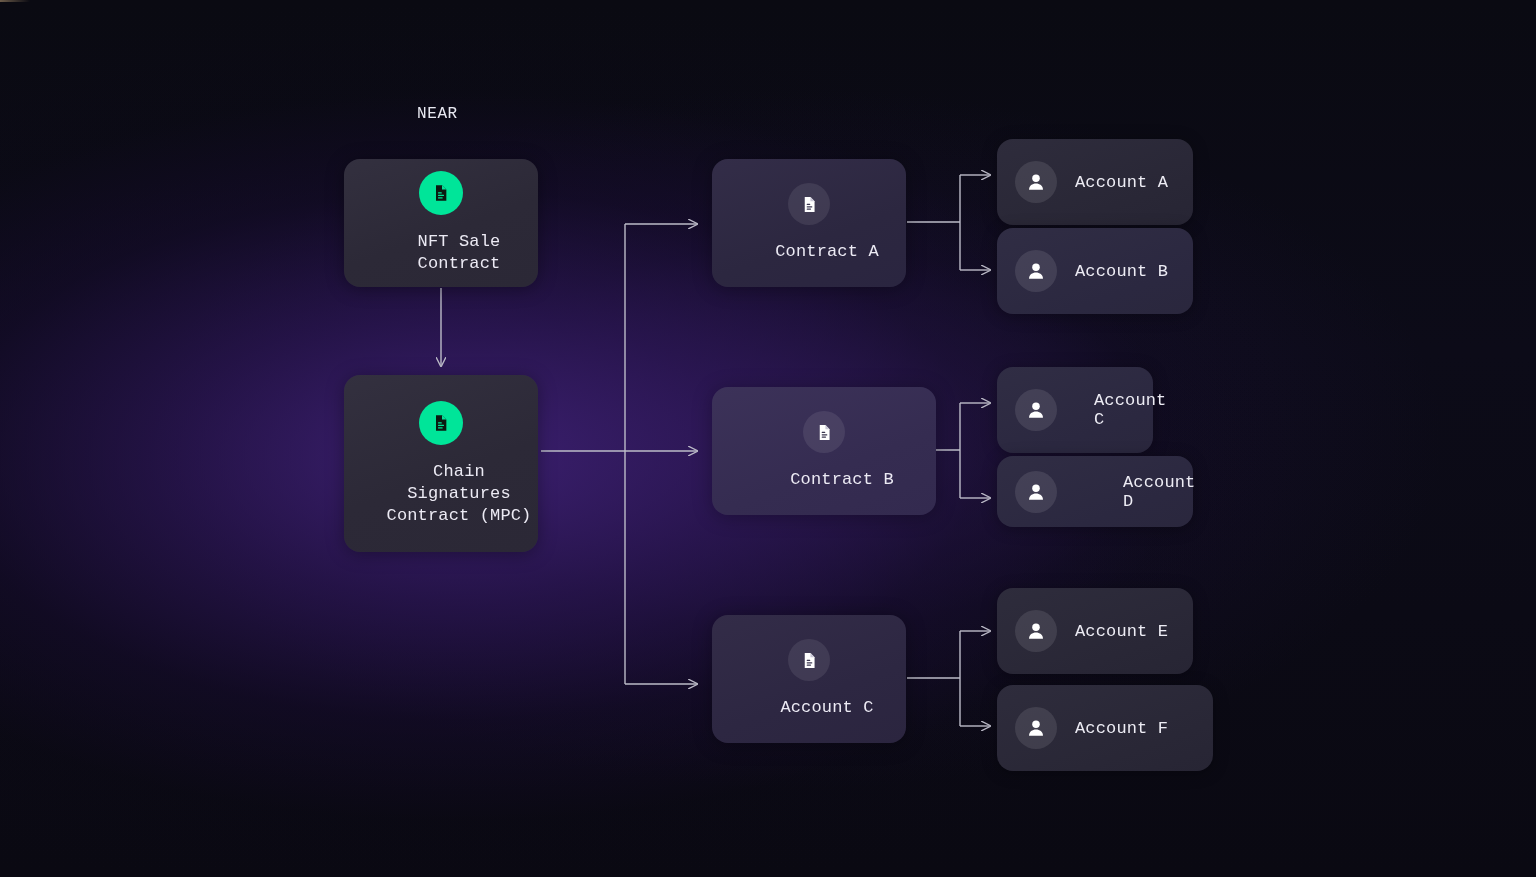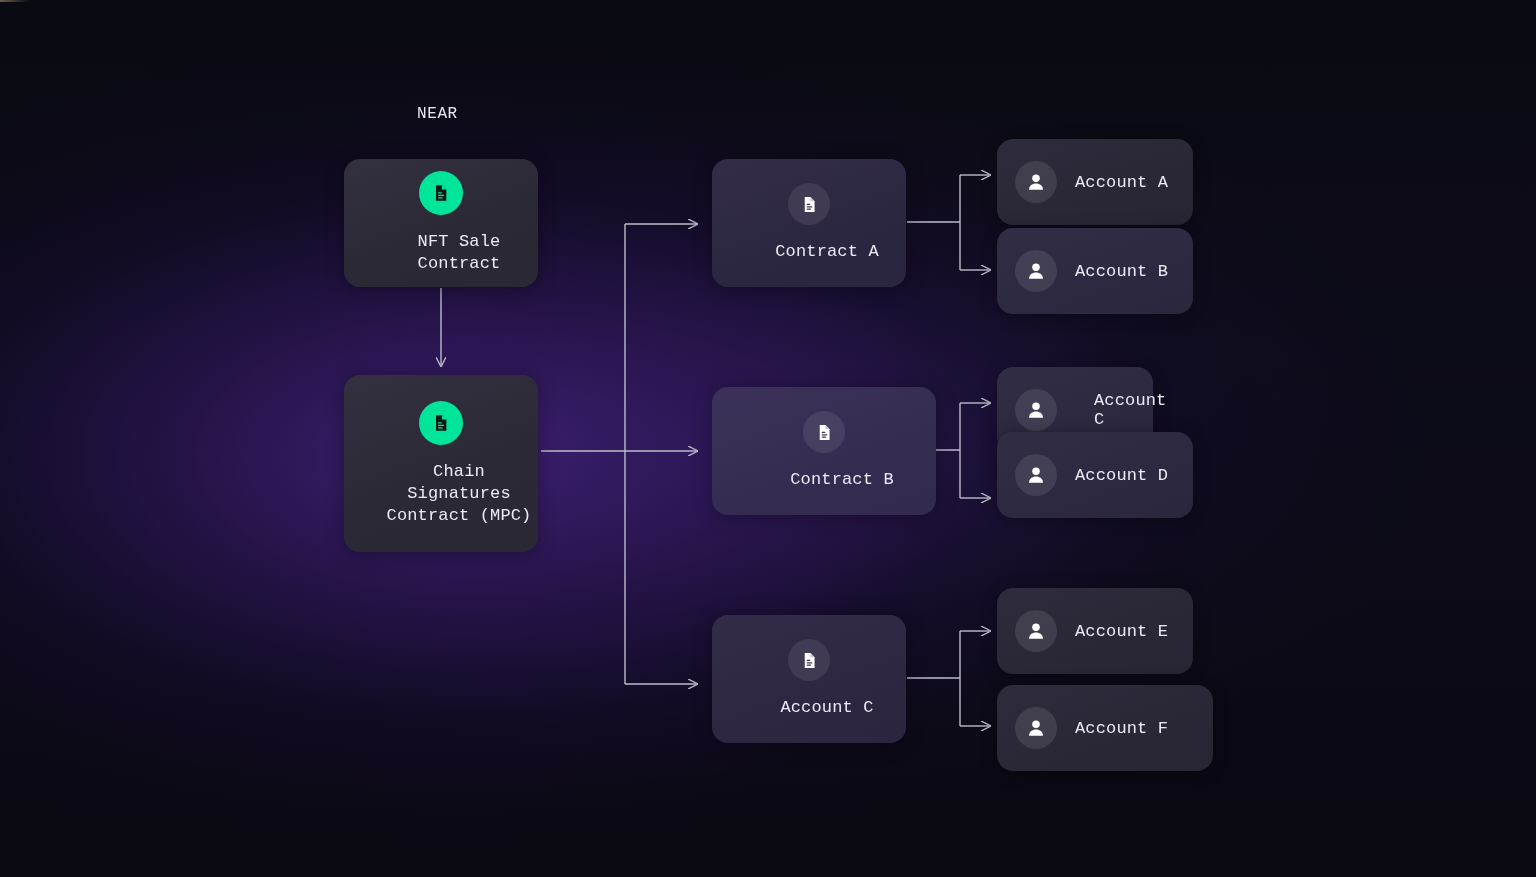--- a/index.html
+++ b/index.html
@@ -254,21 +254,21 @@
   <div class="node account-card tone-mid" style="left:997px; top:367px; width:156px; height:86px;gap:19px;">
     <span class="avatar">
       <svg width="22" height="22" viewBox="0 0 24 24" aria-hidden="true">
         <circle cx="12" cy="8" r="4.1" fill="#ffffff"></circle>
         <path d="M4.4 20.4 C4.4 15.9 8 13.6 12 13.6 C16 13.6 19.6 15.9 19.6 20.4 Z" fill="#ffffff"></path>
       </svg>
     </span>
     <span class="account-label">Account C</span>
   </div>
 
-  <div class="node account-card tone-mid" style="left:997px; top:432px; width:196px; height:86px;">
+  <div class="node account-card tone-mid" style="left:997px; top:456px; width:196px; height:71px;gap:48px;">
     <span class="avatar">
       <svg width="22" height="22" viewBox="0 0 24 24" aria-hidden="true">
         <circle cx="12" cy="8" r="4.1" fill="#ffffff"></circle>
         <path d="M4.4 20.4 C4.4 15.9 8 13.6 12 13.6 C16 13.6 19.6 15.9 19.6 20.4 Z" fill="#ffffff"></path>
       </svg>
     </span>
     <span class="account-label">Account D</span>
   </div>
 
   <div class="node account-card tone-dark" style="left:997px; top:588px; width:196px; height:86px;">

